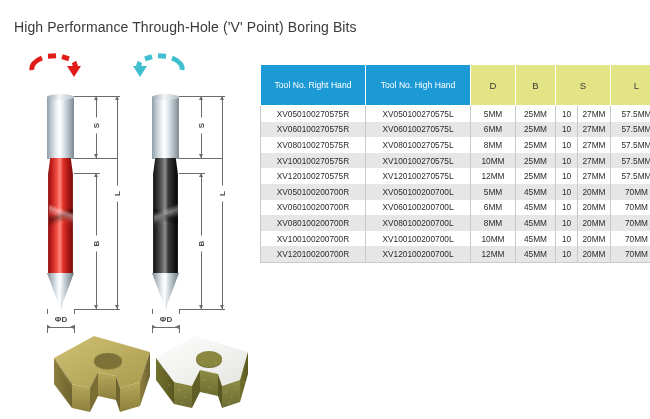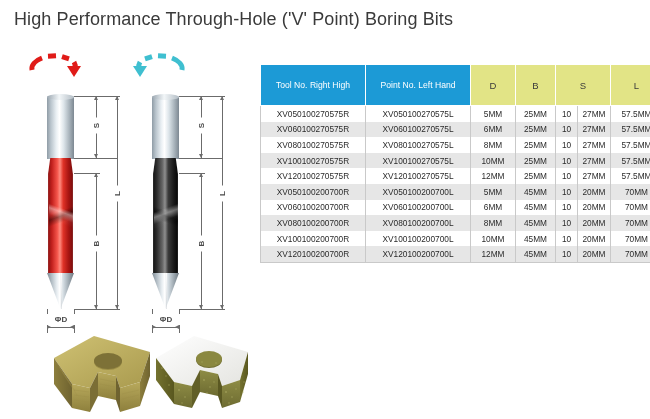--- a/index.html
+++ b/index.html
@@ -5,22 +5,22 @@
   html,body{margin:0;padding:0;}
   body{
     width:650px;height:419px;overflow:hidden;background:#ffffff;
     font-family:"Liberation Sans", sans-serif;
     -webkit-font-smoothing:antialiased;
   }
   #page{position:relative;width:650px;height:419px;}
 
   
   .title{
-    position:absolute;left:14px;top:9px;
-    font-size:18px;color:#3a3a3a;letter-spacing:.1px;white-space:nowrap;
+    position:absolute;left:14px;top:19px;
+    font-size:14px;color:#3a3a3a;letter-spacing:.1px;white-space:nowrap;
   }
 
   
   .drawings{position:absolute;left:0;top:48px;width:255px;height:290px;}
   .bit{position:absolute;top:0;width:128px;height:290px;font-weight:bold;}
   .bit.rh{left:0;}
   .bit.lh{left:120px;}
 
   .rot{position:absolute;top:0;left:18px;width:70px;height:40px;}
   .bit.lh .rot{left:6px;}
@@ -342,22 +342,22 @@
         <col style="width:105px">
           <col style="width:105px">
         <col style="width:45px">
           <col style="width:40px">
         <col style="width:22px">
           <col style="width:33px">
         <col style="width:52px">
       </colgroup>
       <thead>
         <tr>
-          <th class="tool">Tool No. Right High</th>
-          <th class="tool">Point No. Left Hand</th>
+          <th class="tool">Tool No. Right Hand</th>
+          <th class="tool">Tool No. High Hand</th>
           <th class="dim">D</th>
           <th class="dim">B</th>
           <th class="dim" colspan="2">S</th>
           <th class="dim">L</th>
         </tr>
       </thead>
       <tbody>
           <tr class="odd first-body">
             <td class="first">XV050100270575R</td>
             <td>XV050100270575L</td>

